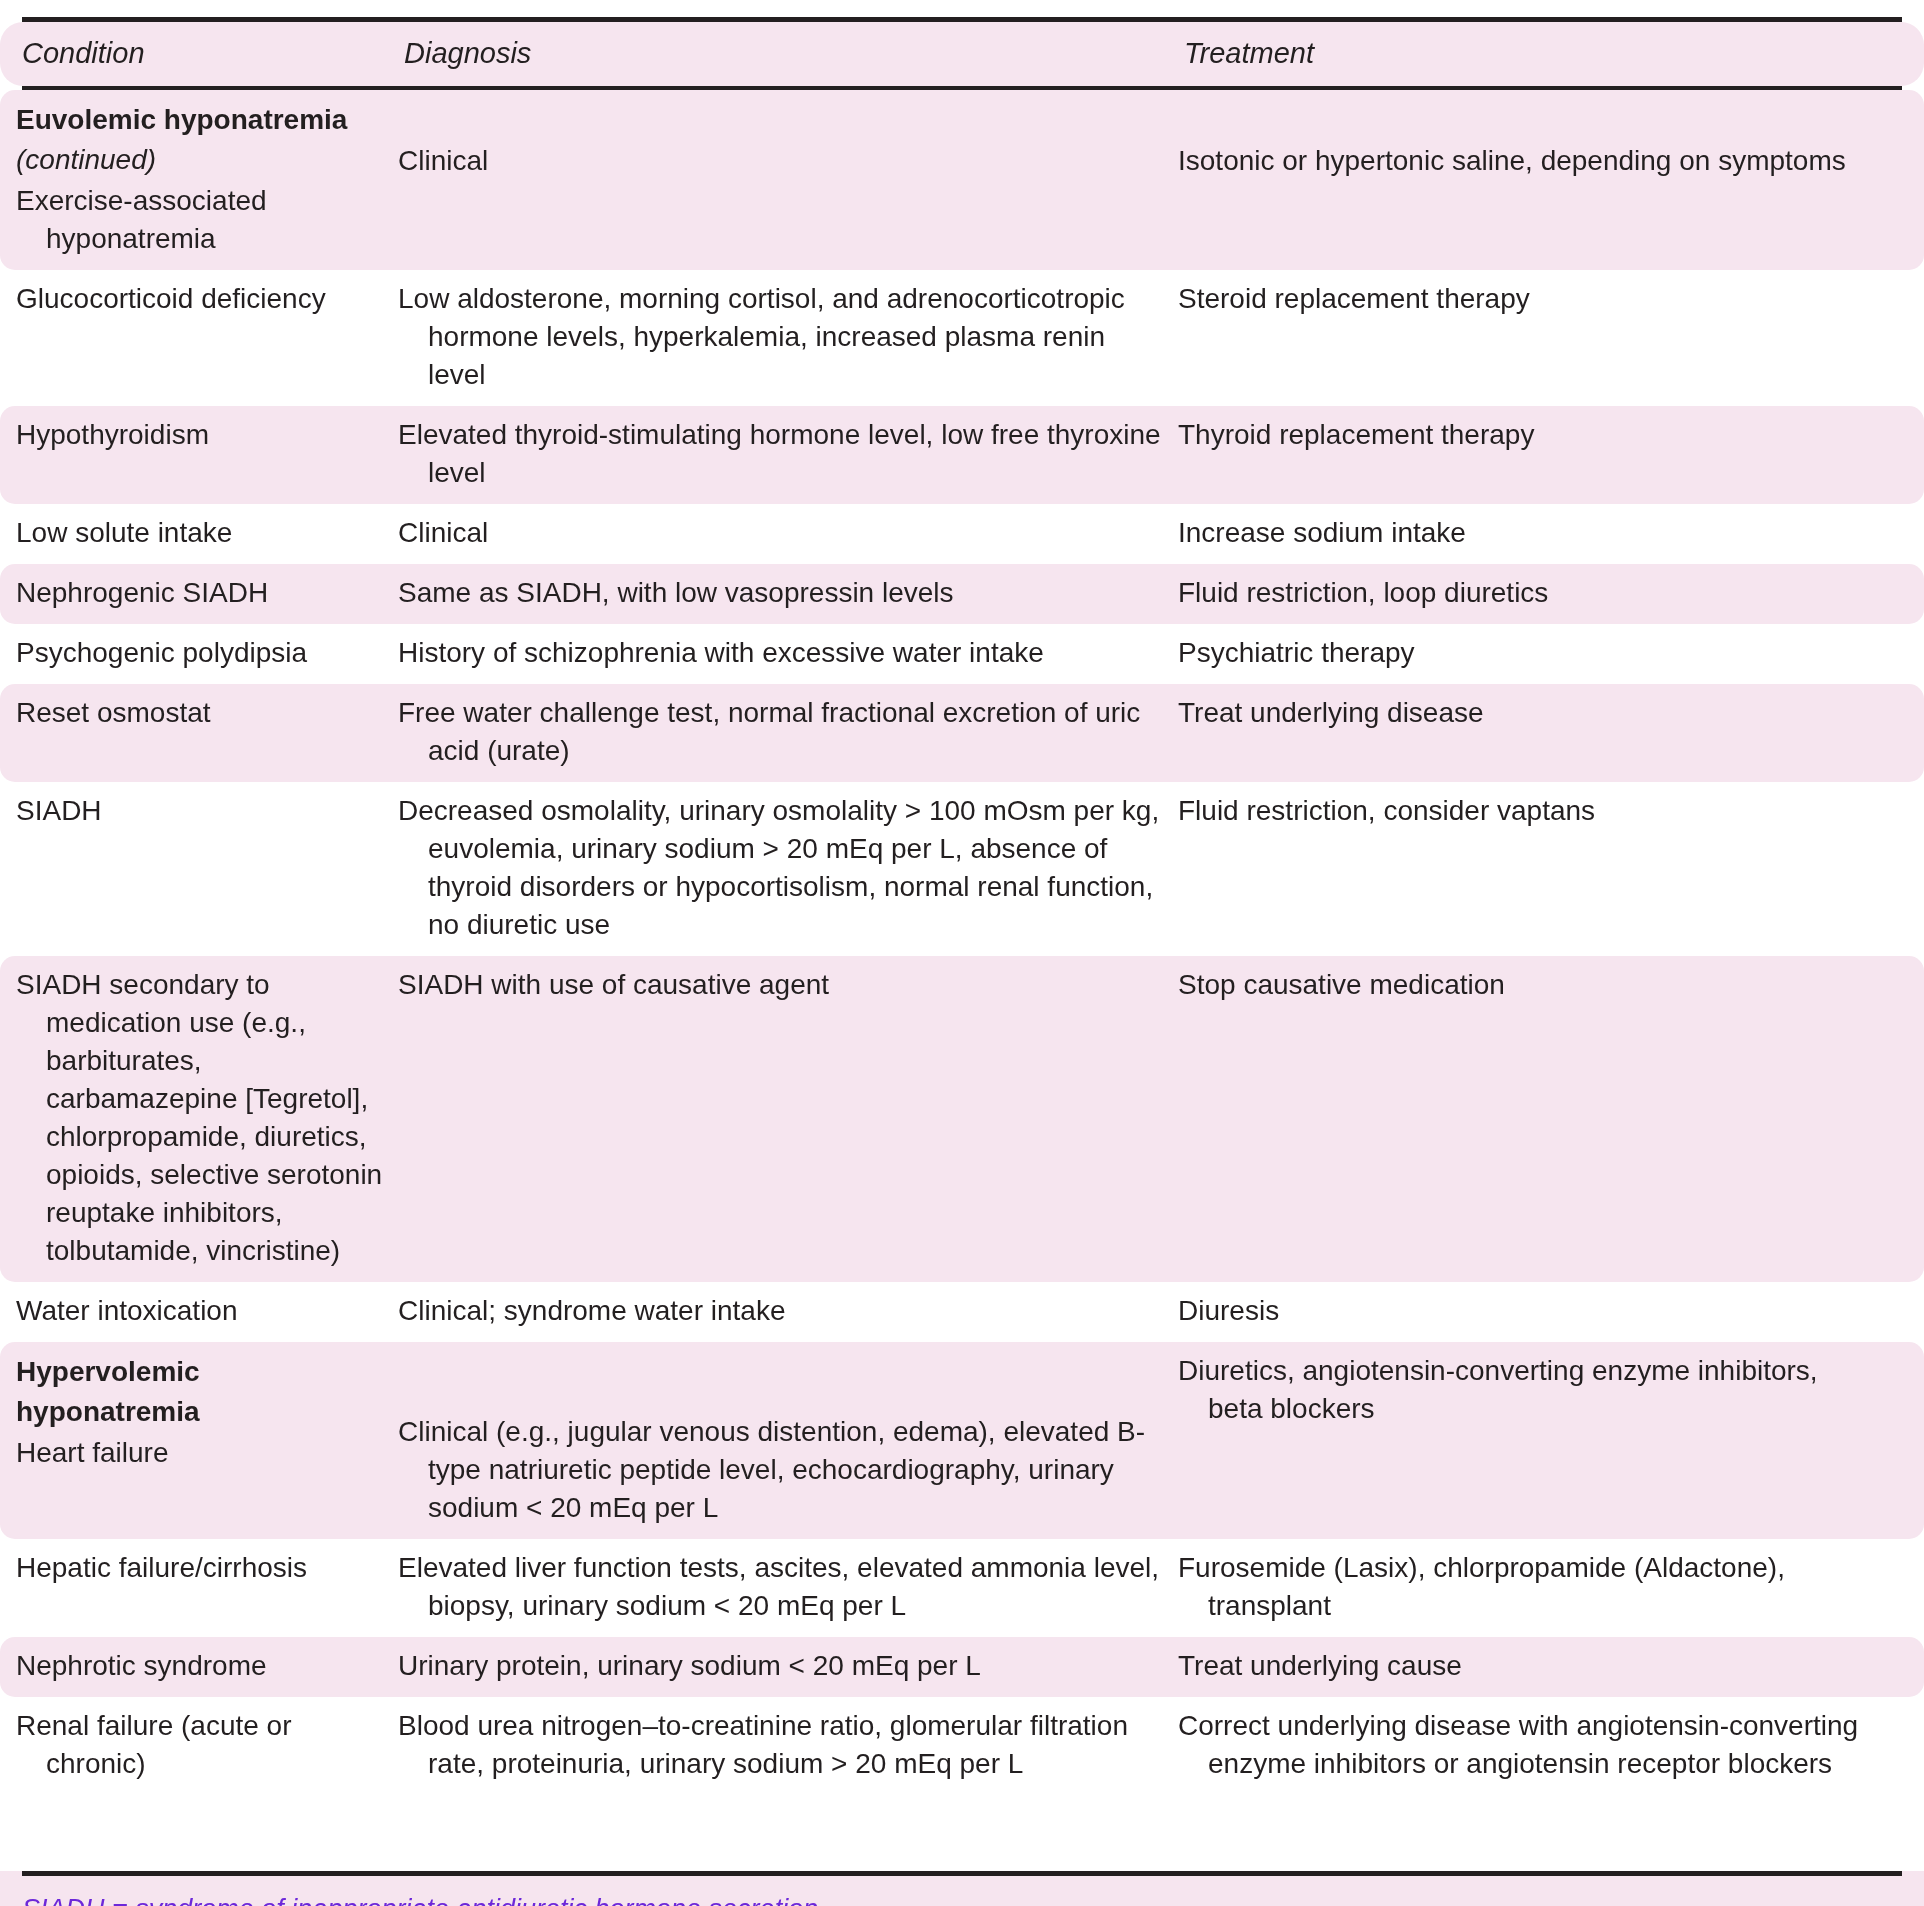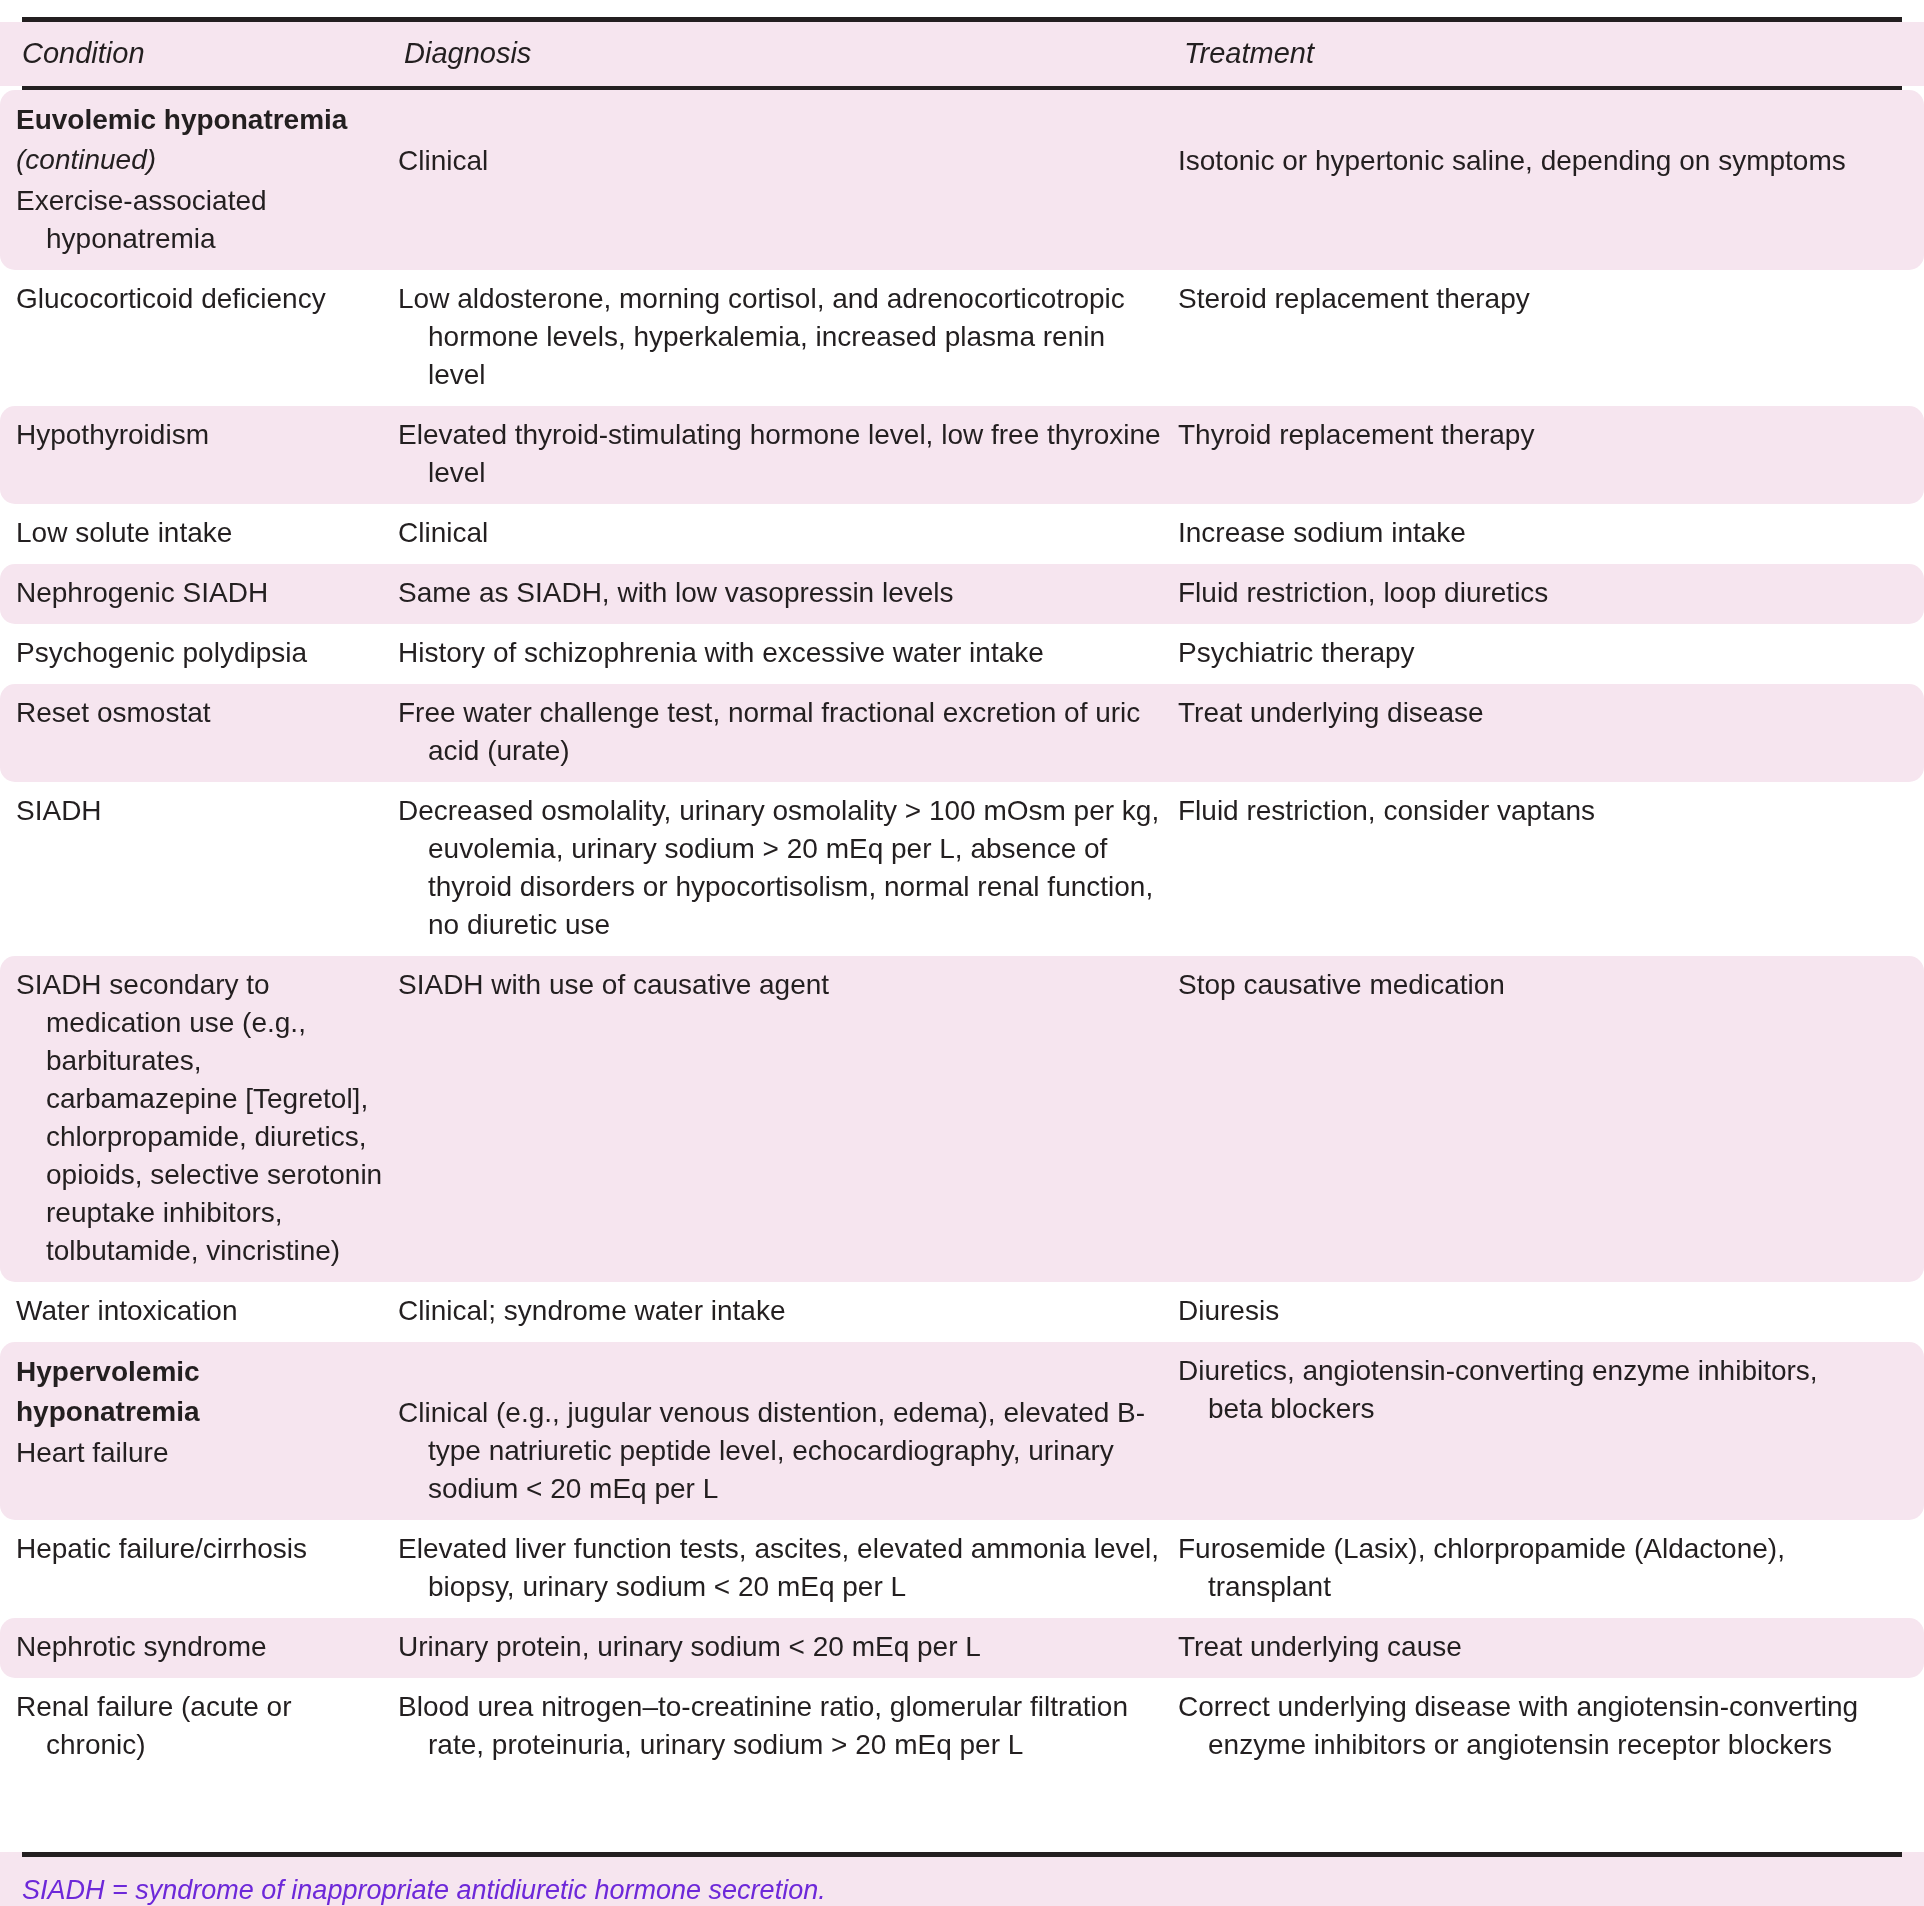--- a/index.html
+++ b/index.html
@@ -25,20 +25,21 @@
     height: 5px;
     background: #231f20;
     margin: 17px 22px 0 22px;
     width: calc(100% - 44px);
   }
 
   
   .head-band {
     background: #f6e5ef;
     padding: 0 22px;
+    border-radius: 23px;
   }
   .head-row {
     display: flex;
     align-items: flex-start;
     padding: 14px 0 16px 0;
   }
   .rule-head {
     height: 4px;
     background: #231f20;
     margin: 0 22px;
@@ -242,21 +243,21 @@
         <div class="col-treat">
           <div class="cell">Diuresis</div>
         </div>
       </div>
       <div class="row pink">
         <div class="col-cond">
           <div class="section-head">Hypervolemic hyponatremia</div>
           <div class="cell">Heart failure</div>
         </div>
         <div class="col-diag">
-          <div class="cell" style="margin-top: 42px;">Clinical (e.g., jugular venous distention, edema), elevated B-type natriuretic peptide level, echocardiography, urinary sodium &lt; 20 mEq per L</div>
+          <div class="cell" style="margin-top: 61px;">Clinical (e.g., jugular venous distention, edema), elevated B-type natriuretic peptide level, echocardiography, urinary sodium &lt; 20 mEq per L</div>
         </div>
         <div class="col-treat">
           <div class="cell" style="">Diuretics, angiotensin-converting enzyme inhibitors, beta blockers</div>
         </div>
       </div>
       <div class="row white">
         <div class="col-cond">
           <div class="cell">Hepatic failure/cirrhosis</div>
         </div>
         <div class="col-diag">

